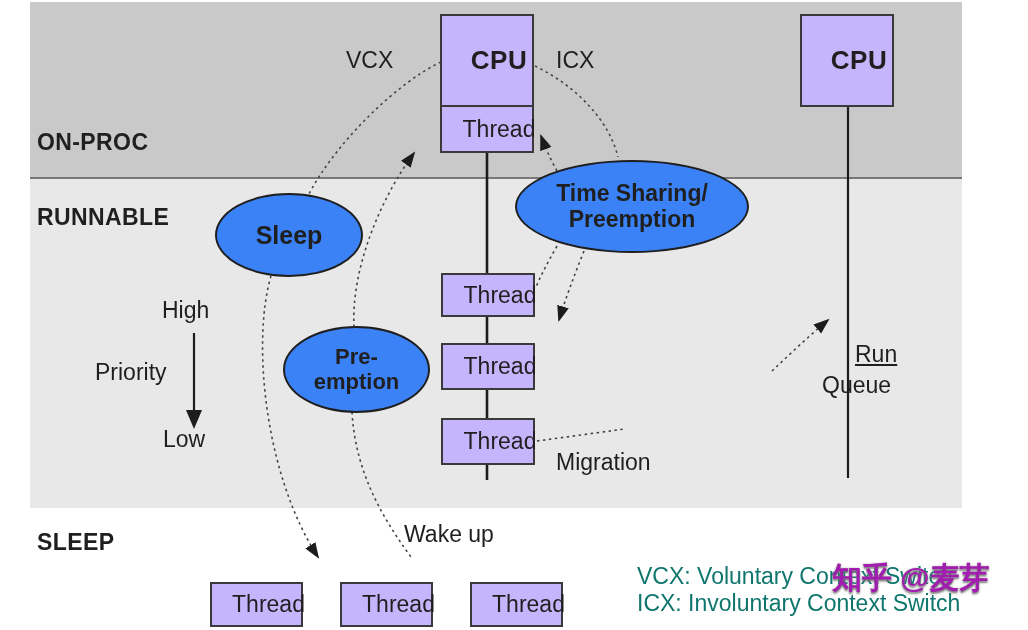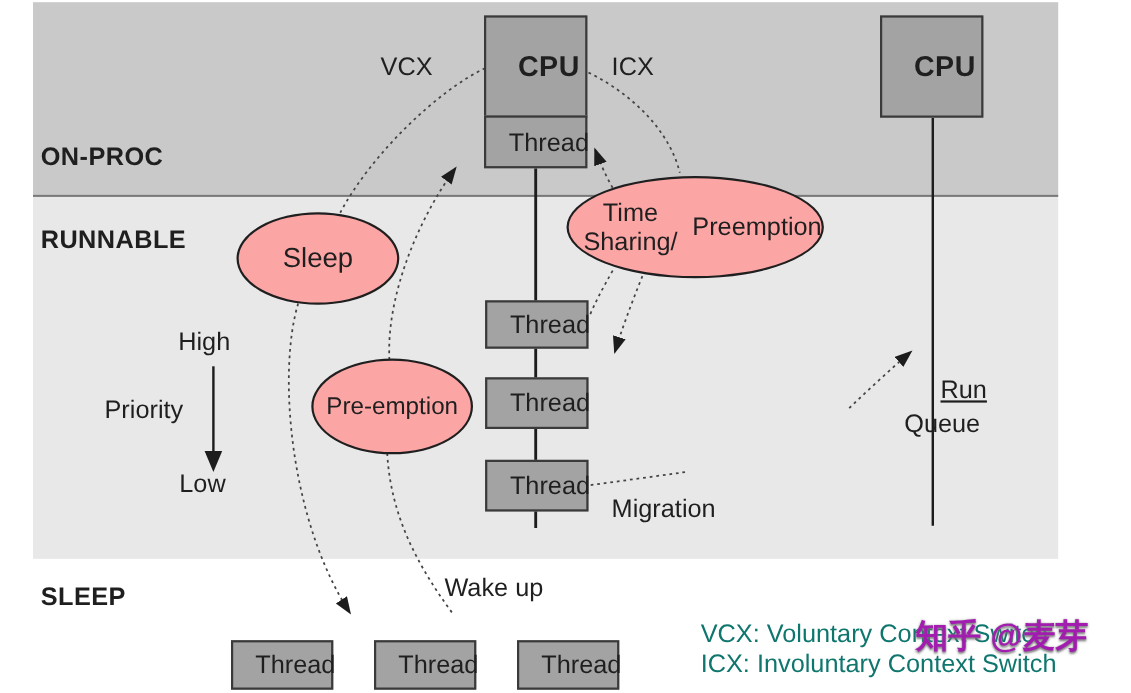--- a/index.html
+++ b/index.html
@@ -7,29 +7,29 @@
     position:relative;width:1028px;height:630px;overflow:hidden;
     background:#ffffff;
     font-family:"Liberation Sans", sans-serif;
     color:#1f1f1f;
   }
   .band{position:absolute;left:30px;width:932px;}
   .band-onproc{top:2px;height:175px;background:#c9c9c9;}
   .band-runnable{top:177px;height:329px;background:#e8e8e8;border-top:2px solid #787878;}
   .wires{position:absolute;left:0;top:0;width:1028px;height:630px;z-index:2;}
   .box{
-    position:absolute;z-index:3;background:#a3a3a3;border:2px solid #3a3a3a;
+    position:absolute;z-index:3;background:#c4b5fd;border:2px solid #3a3a3a;
     display:flex;align-items:center;justify-content:center;
     font-size:23px;color:#1f1f1f;box-sizing:border-box;padding-left:24px;
   }
   .cpu{font-weight:bold;font-size:26px;letter-spacing:0.5px;}
   .ellipse{
-    position:absolute;z-index:3;background:#fca5a5;border:2.5px solid #1f1f1f;
-    border-radius:50%;display:flex;flex-direction:row;align-items:center;justify-content:center;
-    font-weight:normal;text-align:center;box-sizing:border-box;line-height:1.12;
+    position:absolute;z-index:3;background:#3b82f6;border:2.5px solid #1f1f1f;
+    border-radius:50%;display:flex;flex-direction:column;align-items:center;justify-content:center;
+    font-weight:bold;text-align:center;box-sizing:border-box;line-height:1.12;
   }
   .lbl{position:absolute;z-index:4;white-space:nowrap;font-size:23px;}
   .bold{font-weight:bold;letter-spacing:0.4px;}
   .legend-line{position:absolute;z-index:4;font-size:23px;white-space:nowrap;color:#0f766e;}
   .watermark{
     position:absolute;z-index:5;font-size:30px;font-weight:bold;white-space:nowrap;
     color:#a21caf;text-shadow:0 2px 2px rgba(110,110,110,0.85),0 0 2px rgba(130,130,130,0.7);
   }
 </style>
 </head>

